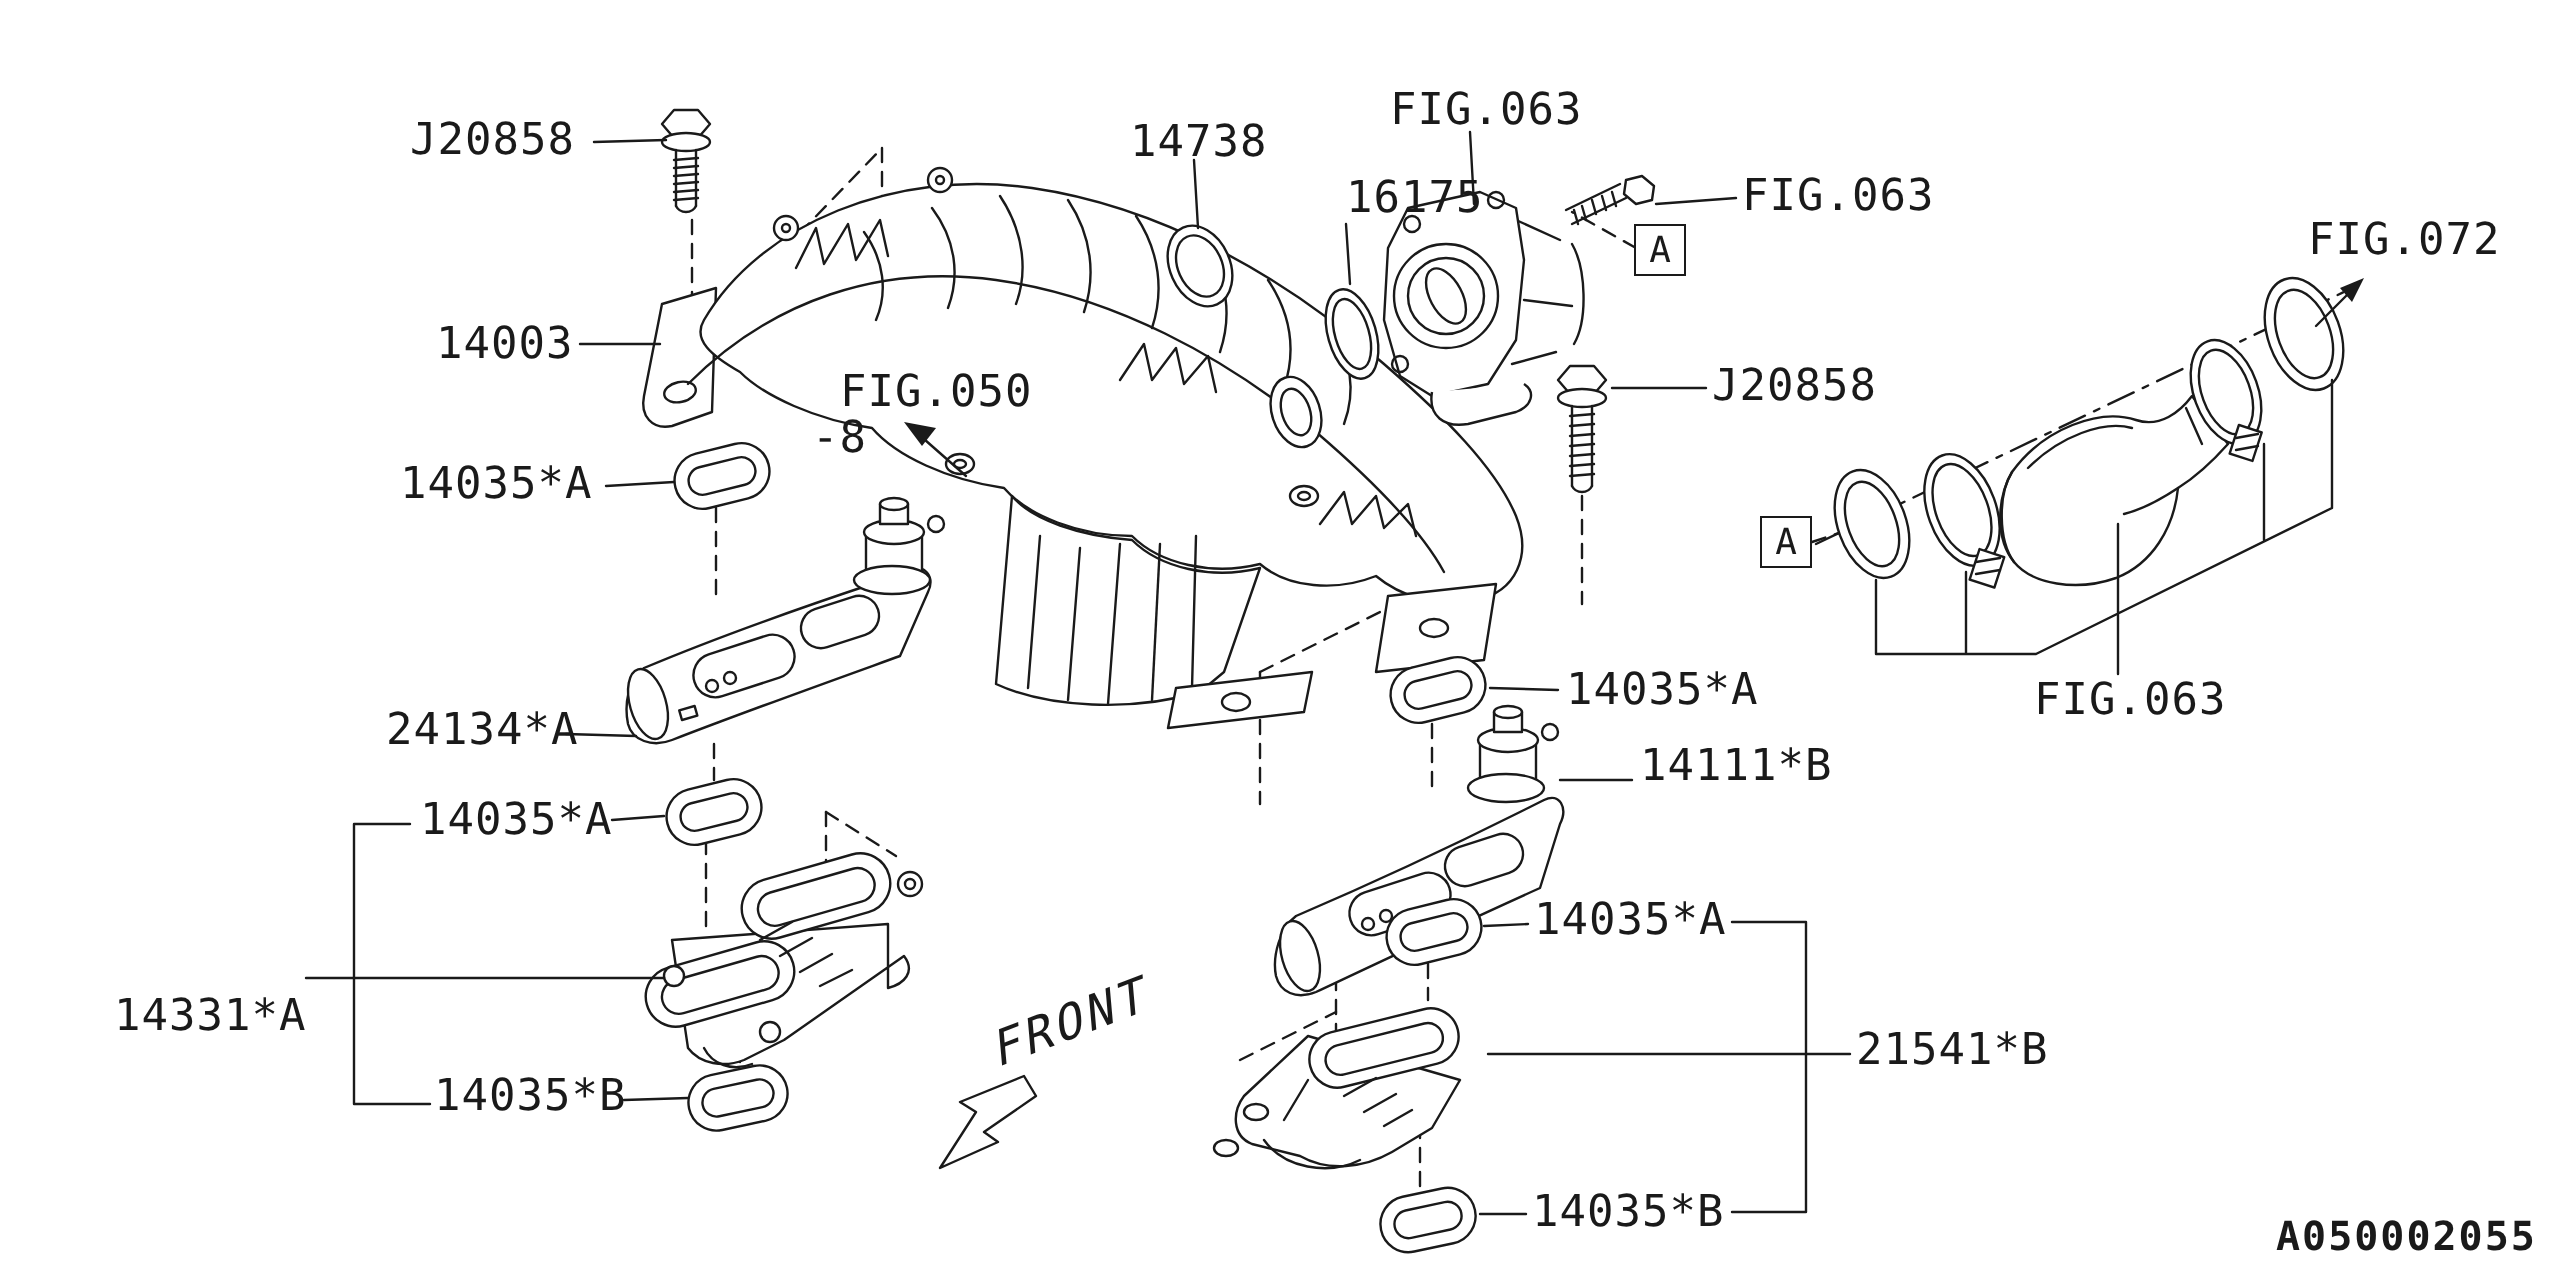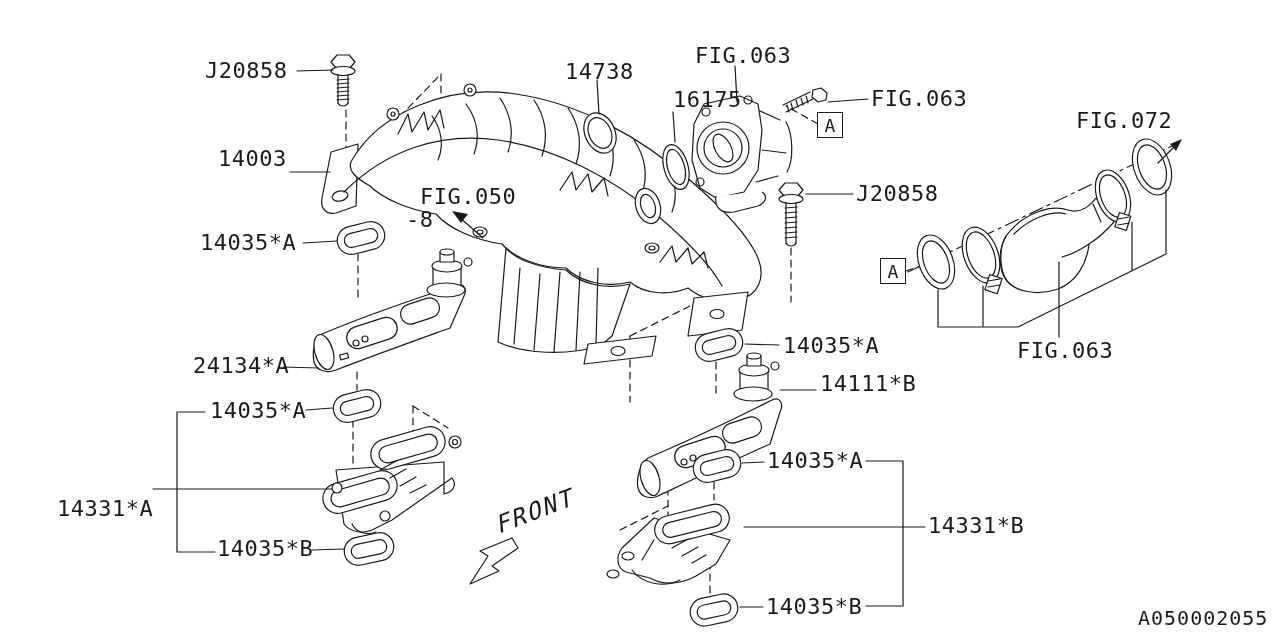--- a/index.html
+++ b/index.html
@@ -10,21 +10,21 @@
   .wh{fill:#ffffff;stroke:#1a1a1a;stroke-width:1.2;stroke-linejoin:round;}
   .dash{stroke-dasharray:7,5;}
   .dashdot{stroke-dasharray:14,5,3,5;}
   .blk{fill:#1a1a1a;stroke:none;}
   .lbl{position:absolute;font-size:22px;line-height:22px;color:#1a1a1a;letter-spacing:0.5px;
        white-space:nowrap;font-family:"DejaVu Sans Mono", monospace;}
   .callout{position:absolute;width:24px;height:24px;border:1.6px solid #1a1a1a;background:#fff;
        display:flex;align-items:center;justify-content:center;font-size:18px;color:#1a1a1a;}
   #front-label{position:absolute;left:499px;top:512px;font-size:24px;color:#1a1a1a;
        letter-spacing:2px;transform:rotate(-21deg) skewX(-16deg);transform-origin:left bottom;}
-  #doc-number{position:absolute;left:1138px;top:606px;font-size:20px;color:#1a1a1a;letter-spacing:1px;}
+  #doc-number{position:absolute;left:1138px;top:606px;font-size:20px;color:#1a1a1a;letter-spacing:1px;font-weight:bold;}
 </style>
 </head>
 <body>
 
 <div id="stage">
 
 <svg id="lineart" width="1280" height="640" viewBox="0 0 1280 640" xmlns="http://www.w3.org/2000/svg">
 
   <g>
     <path class="ln dash" d="M346,110 L346,186"></path>
@@ -307,36 +307,36 @@
     <path class="wh" d="M470,584 L488,556 L480,551 L512,538 L518,548 L492,566 L499,571 Z"></path>
   </g>
 </svg>
 
   <div class="lbl" style="left:205px;top:60px">J20858</div>
   <div class="lbl" style="left:565px;top:61px">14738</div>
   <div class="lbl" style="left:695px;top:45px">FIG.063</div>
   <div class="lbl" style="left:673px;top:89px">16175</div>
   <div class="lbl" style="left:871px;top:88px">FIG.063</div>
   <div class="lbl" style="left:856px;top:183px">J20858</div>
-  <div class="lbl" style="left:218px;top:148px">14003</div>
+  <div class="lbl" style="left:218px;top:162px">14003</div>
   <div class="lbl" style="left:420px;top:186px">FIG.050</div>
   <div class="lbl" style="left:406px;top:209px">-8</div>
-  <div class="lbl" style="left:1076px;top:110px">FIG.072</div>
+  <div class="lbl" style="left:1154px;top:110px">FIG.072</div>
   <div class="lbl" style="left:1017px;top:340px">FIG.063</div>
 
   <div class="lbl" style="left:200px;top:232px">14035*A</div>
   <div class="lbl" style="left:193px;top:355px">24134*A</div>
   <div class="lbl" style="left:210px;top:400px">14035*A</div>
   <div class="lbl" style="left:57px;top:498px">14331*A</div>
   <div class="lbl" style="left:217px;top:538px">14035*B</div>
 
   <div class="lbl" style="left:783px;top:335px">14035*A</div>
   <div class="lbl" style="left:820px;top:373px">14111*B</div>
   <div class="lbl" style="left:767px;top:450px">14035*A</div>
-  <div class="lbl" style="left:928px;top:515px">14331*B</div>
+  <div class="lbl" style="left:928px;top:515px">21541*B</div>
   <div class="lbl" style="left:766px;top:596px">14035*B</div>
 
   <div class="callout" style="left:817px;top:112px">A</div>
   <div class="callout" style="left:880px;top:258px">A</div>
 
   <div id="front-label">FRONT</div>
   <div id="doc-number">A050002055</div>
 </div>
 
 </body></html>

